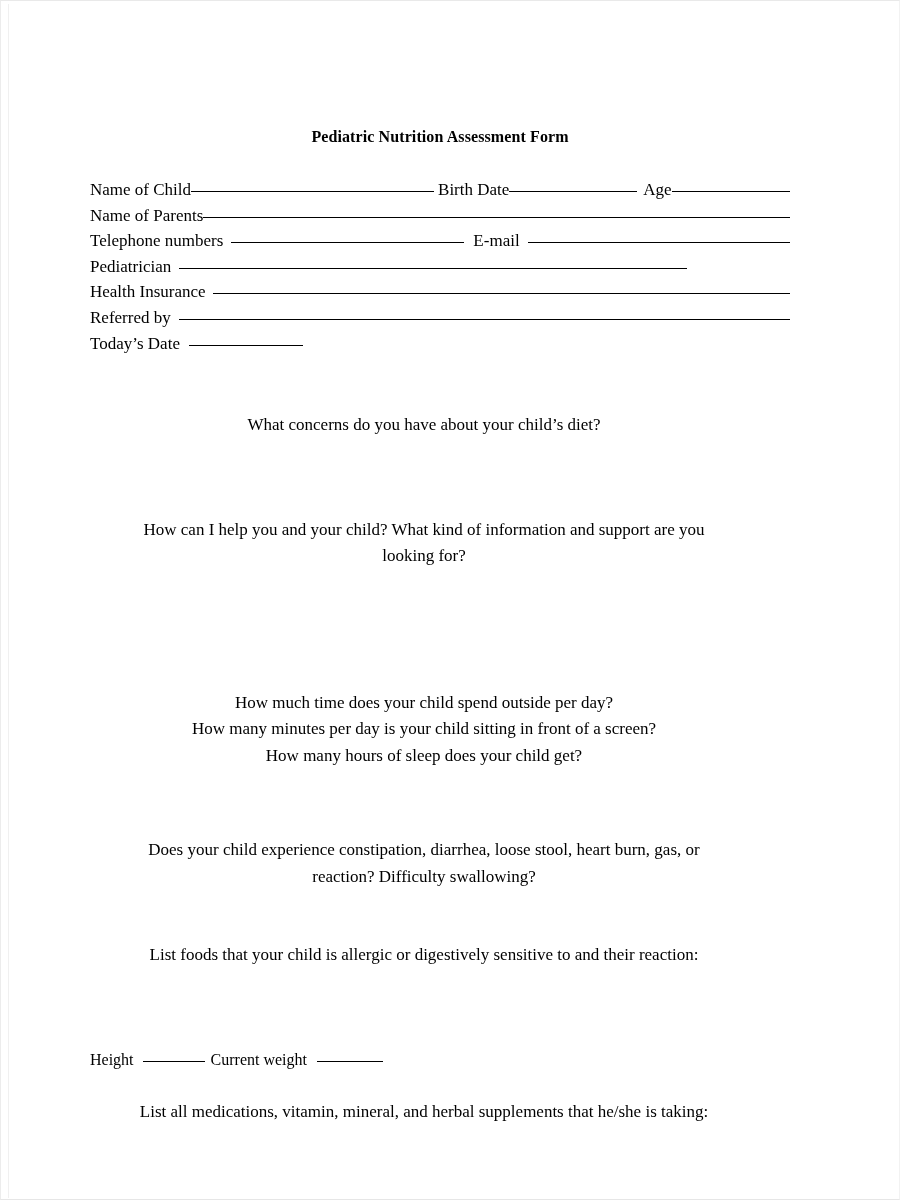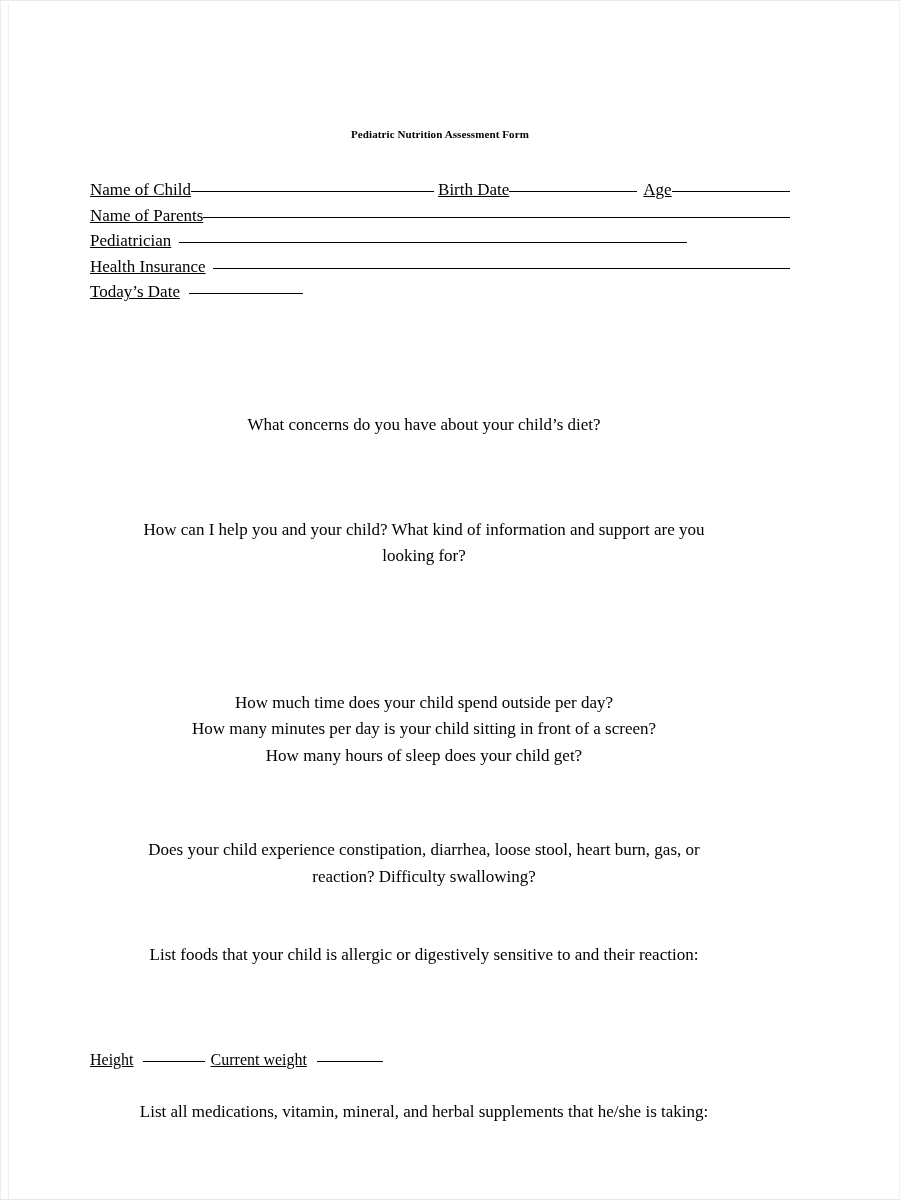--- a/index.html
+++ b/index.html
@@ -38,21 +38,21 @@
   .sheet {
     position: absolute;
     left: 89px;
     top: 0;
     width: 700px;
   }
 
   .doc-title {
     text-align: center;
     font-weight: bold;
-    font-size: 11px;
+    font-size: 16px;
     letter-spacing: 0.1px;
     margin: 0;
     position: absolute;
     top: 127px;
     left: 0;
     width: 700px;
   }
 
   
   .fields {
@@ -64,21 +64,20 @@
   .field-row {
     display: flex;
     align-items: baseline;
     height: 25.6px;
     font-size: 17px;
     line-height: 25.6px;
     white-space: nowrap;
   }
   .f-label {
     flex: 0 0 auto;
-    text-decoration: underline;
   }
   .rule {
     display: inline-block;
     border-bottom: 1.6px solid #000;
     height: 0;
     position: relative;
     top: -3px;
   }
   .rule-grow { flex: 1 1 auto; }
 
@@ -124,31 +123,41 @@
         <span class="f-label" style="padding-left:6px">Age</span>
         <span class="rule rule-grow"></span>
       </div>
 
       <div class="field-row">
         <span class="f-label">Name of Parents</span>
         <span class="rule rule-grow"></span>
       </div>
 
 
+      <div class="field-row">
+        <span class="f-label">Telephone numbers</span>
+        <span class="rule" style="width:233px;margin-left:8px"></span>
+        <span class="f-label" style="padding-left:9px">E-mail</span>
+        <span class="rule rule-grow" style="margin-left:8px"></span>
+      </div>
 
       <div class="field-row">
         <span class="f-label">Pediatrician</span>
         <span class="rule" style="width:508px;margin-left:8px"></span>
       </div>
 
       <div class="field-row">
         <span class="f-label">Health Insurance</span>
         <span class="rule rule-grow" style="margin-left:7px"></span>
       </div>
 
+      <div class="field-row">
+        <span class="f-label">Referred by</span>
+        <span class="rule rule-grow" style="margin-left:8px"></span>
+      </div>
 
       <div class="field-row">
         <span class="f-label">Today’s Date</span>
         <span class="rule" style="width:114px;margin-left:9px"></span>
       </div>
 
     </div>
 
     <div class="questions">
 

